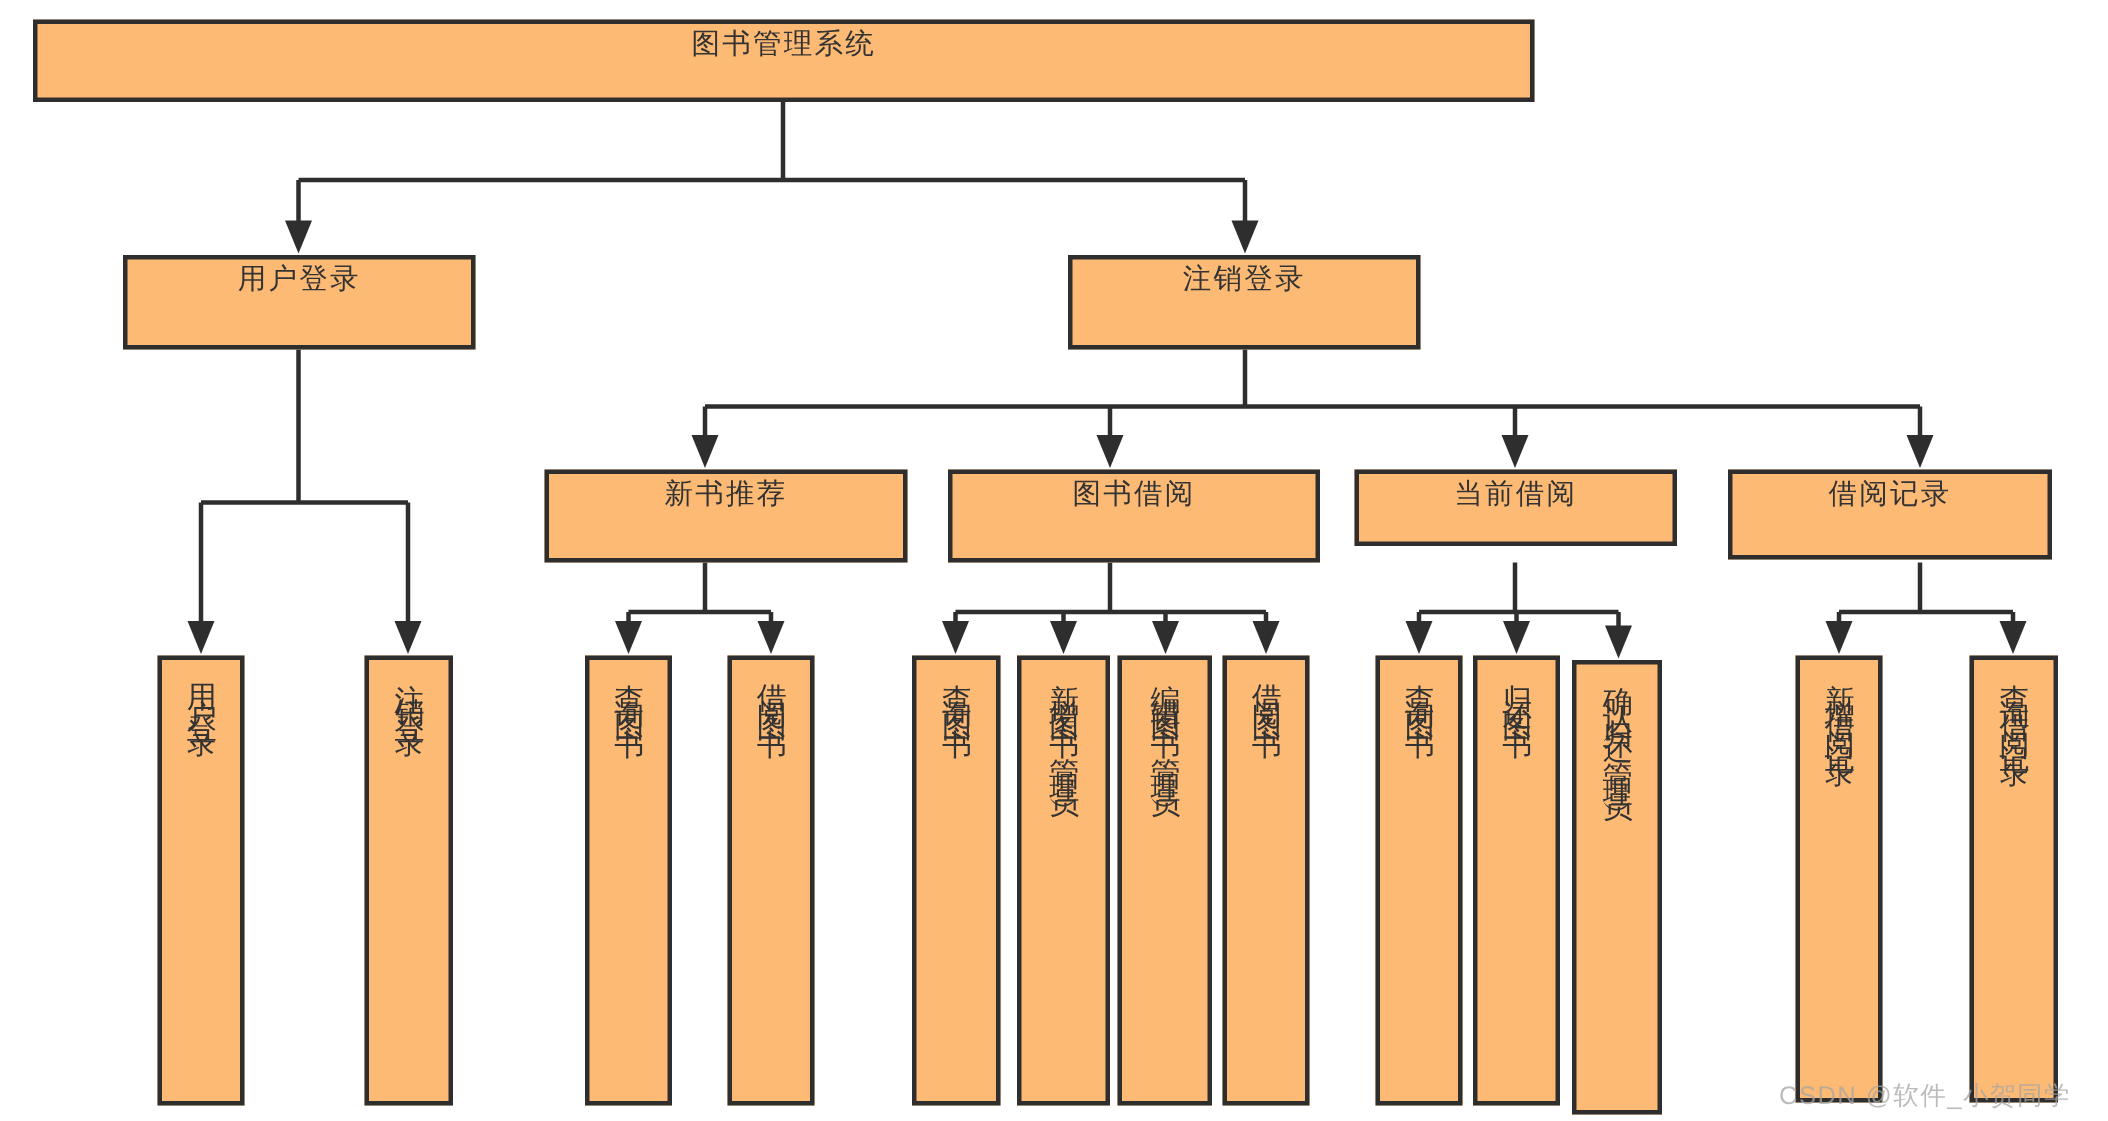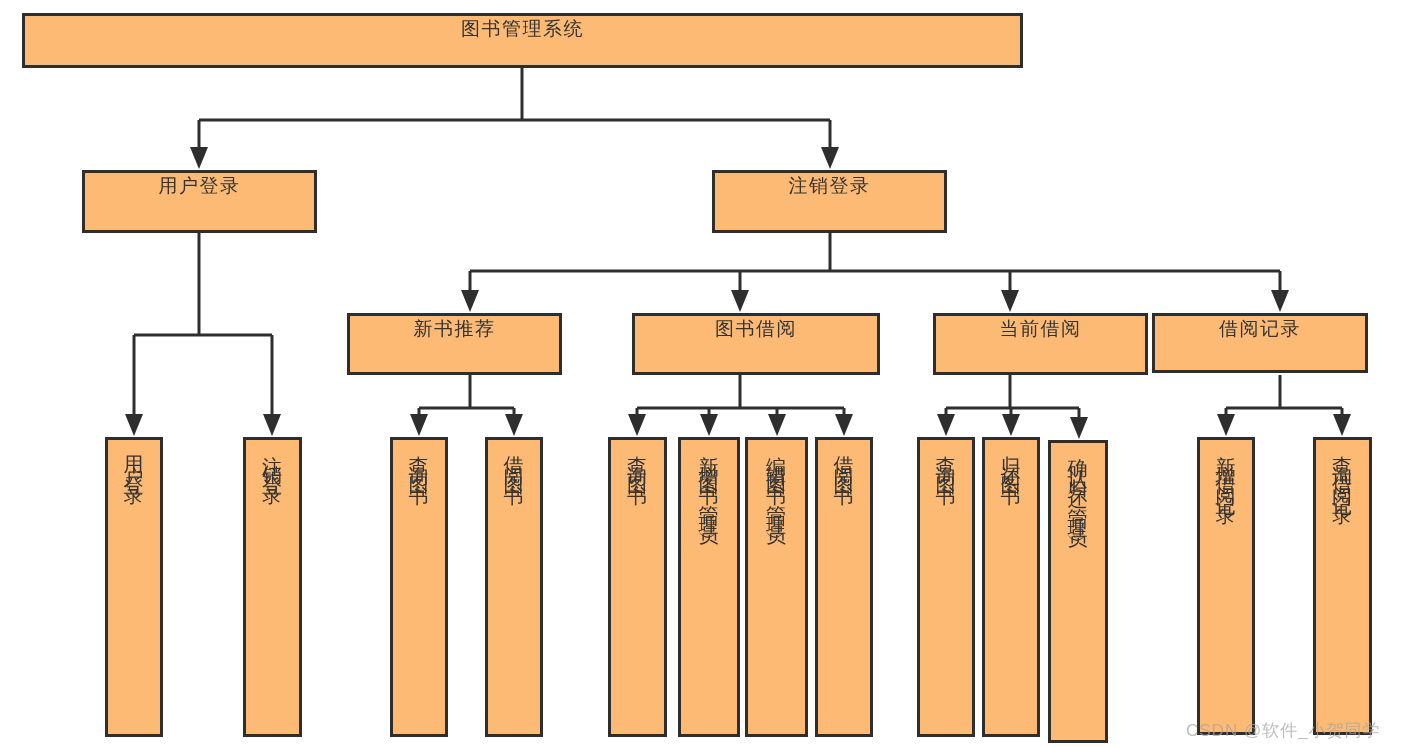--- a/index.html
+++ b/index.html
@@ -112,27 +112,27 @@
     <span>图书管理系统</span>
   </div>
 
   <div class="box h" style="left:82px;top:170px;width:235px;height:63px">
     <span>用户登录</span>
   </div>
   <div class="box h" style="left:712px;top:170px;width:235px;height:63px">
     <span>注销登录</span>
   </div>
 
-  <div class="box h" style="left:347px;top:313px;width:215px;height:62px">
+  <div class="box h" style="left:363px;top:313px;width:242px;height:62px">
     <span>新书推荐</span>
   </div>
   <div class="box h" style="left:632px;top:313px;width:248px;height:62px">
     <span>图书借阅</span>
   </div>
-  <div class="box h" style="left:933px;top:313px;width:215px;height:62px">
+  <div class="box h" style="left:903px;top:313px;width:215px;height:51px">
     <span>当前借阅</span>
   </div>
   <div class="box h" style="left:1152px;top:313px;width:216px;height:60px">
     <span>借阅记录</span>
   </div>
 
   <div class="box v" style="left:105px;top:437px;width:58px;height:300px">
     <span>用户登录</span>
   </div>
   <div class="box v" style="left:243px;top:437px;width:59px;height:300px">

